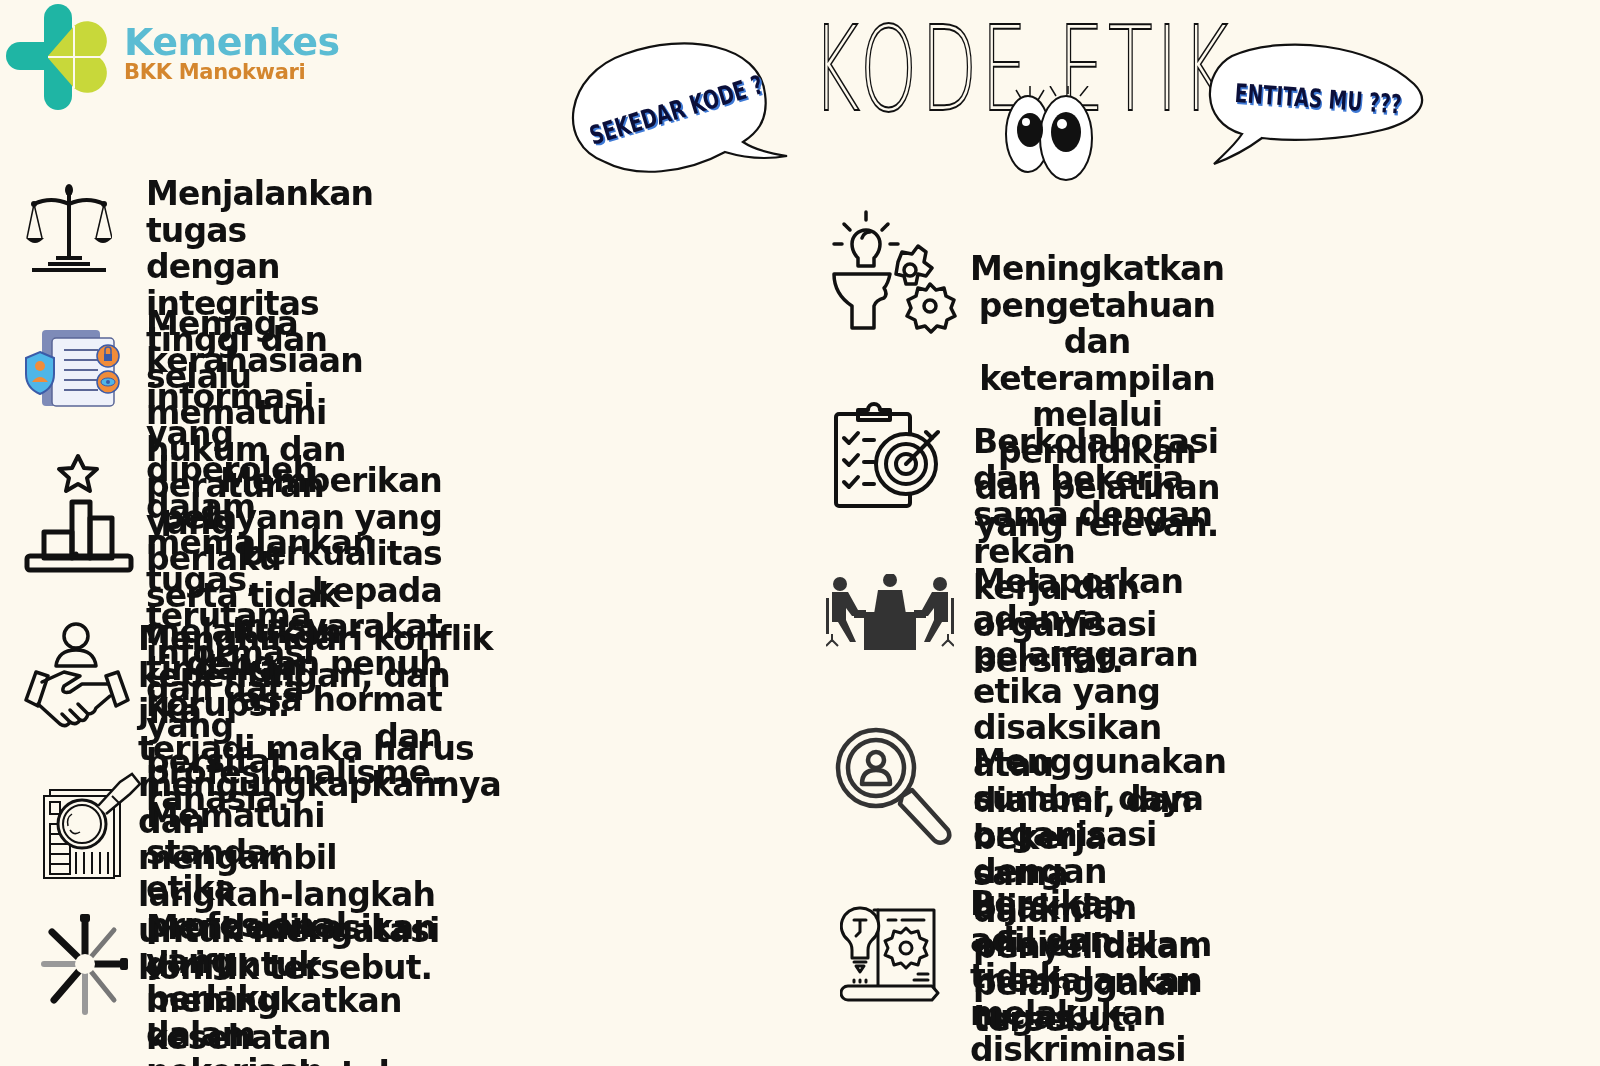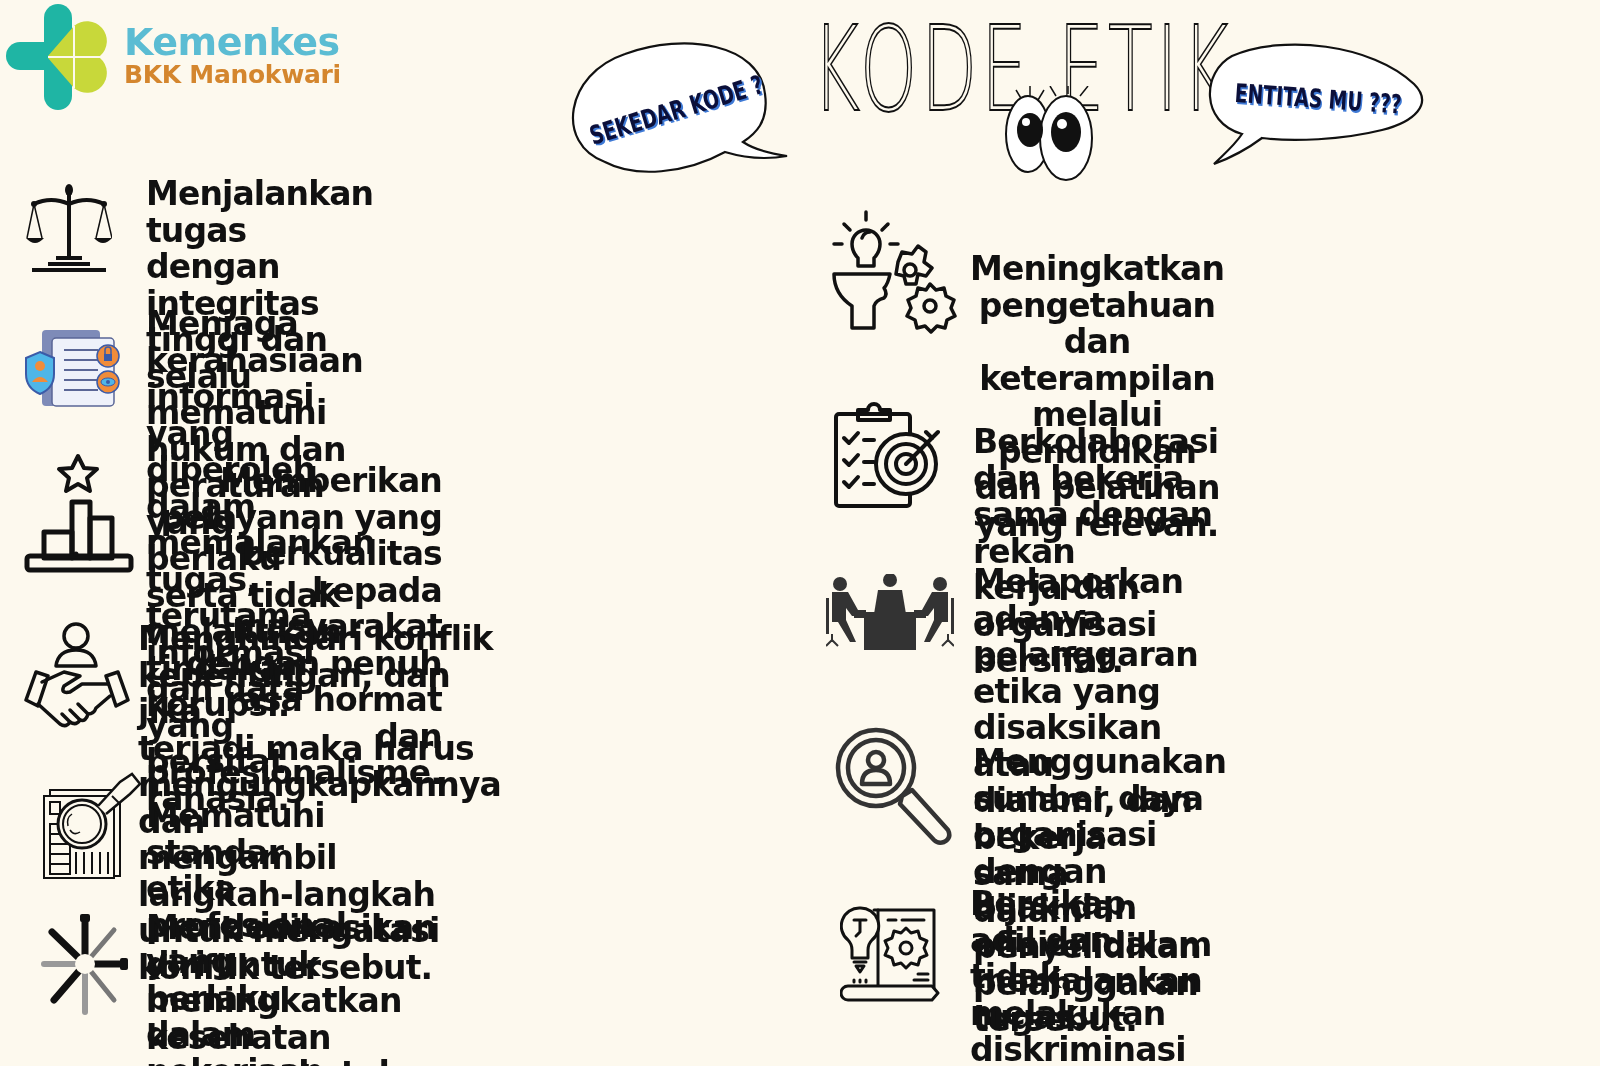--- a/index.html
+++ b/index.html
@@ -16,21 +16,21 @@
   
   .logo { left: 4px; top: 4px; width: 104px; height: 106px; }
   .brand-title {
     left: 124px; top: 20px;
     font-family: "DejaVu Sans", sans-serif;
     font-weight: bold; font-size: 38px; color: #5bbcd3; letter-spacing: -0.5px;
   }
   .brand-sub {
     left: 124px; top: 60px;
     font-family: "DejaVu Sans", sans-serif;
-    font-weight: bold; font-size: 25px; color: #d4862e; letter-spacing: -0.3px;
+    font-weight: bold; font-size: 21px; color: #d4862e; letter-spacing: -0.3px;
   }
 
   
   .title {
     left: 812px; top: 4px; height: 130px;
     font-family: "DejaVu Sans", sans-serif;
     font-weight: 100; font-size: 118px; line-height: 130px;
     letter-spacing: 6px;
     color: transparent;
     -webkit-text-stroke: 2px #111;

